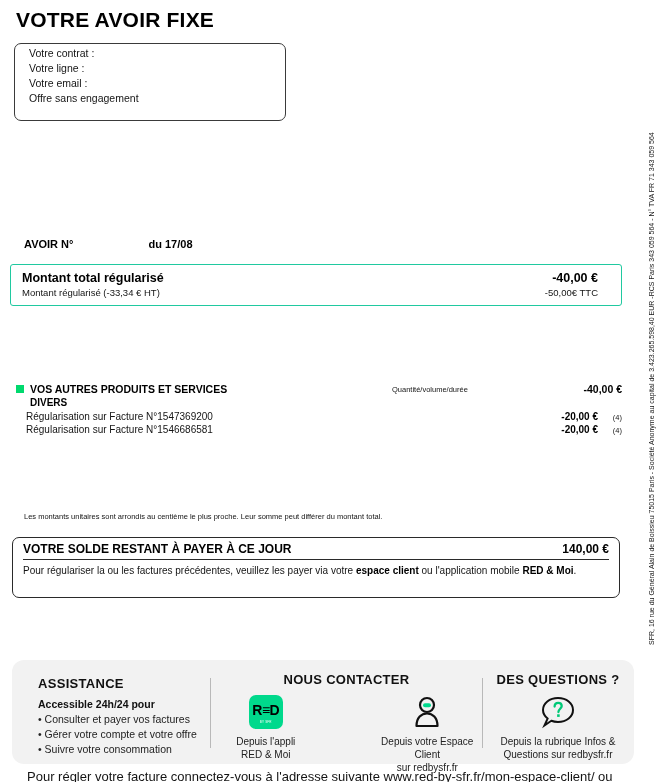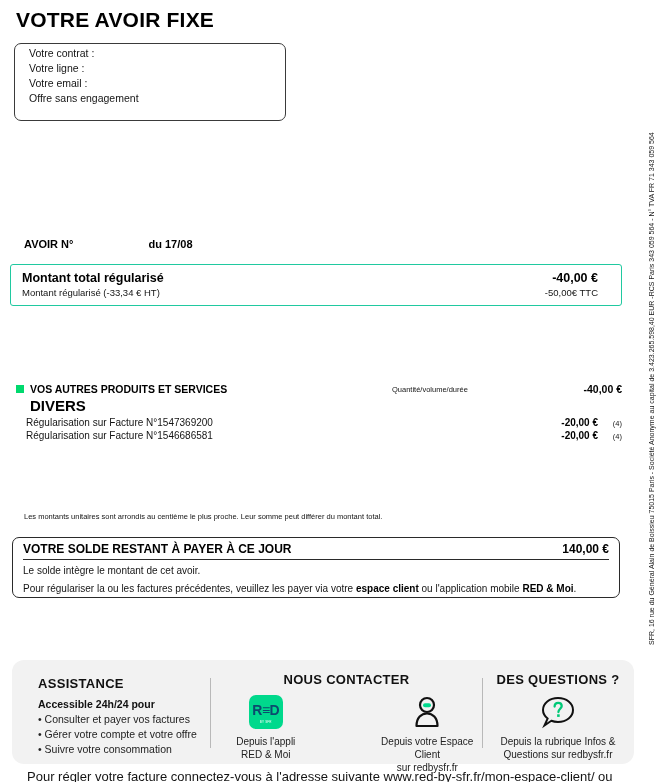--- a/index.html
+++ b/index.html
@@ -156,21 +156,21 @@
   }
   .cat-amount {
     font-size: 10.5px;
     font-weight: bold;
     color: #000;
     width: 62px;
     flex: 0 0 auto;
     text-align: right;
   }
   .subcat {
-    font-size: 15px;
+    font-size: 10px;
     font-weight: bold;
     color: #000;
     margin-left: 14px;
     margin-bottom: 3px;
   }
   .item-row {
     display: flex;
     align-items: baseline;
     margin-left: 10px;
     margin-bottom: 2px;
@@ -311,21 +311,21 @@
     border-radius: 7px;
     margin: 0 auto;
     position: relative;
   }
   .red-logo .red-txt {
     position: absolute;
     left: 0; right: 0;
     top: 7px;
     font-size: 14px;
     font-weight: bold;
-    color: #0c4a6e;
+    color: #000000;
     letter-spacing: -0.5px;
     font-family: "Liberation Sans", sans-serif;
   }
   .red-logo .red-sub {
     position: absolute;
     left: 0; right: 0;
     bottom: 5px;
     font-size: 3px;
     color: #ffffff;
     letter-spacing: 0.2px;
@@ -415,21 +415,20 @@
     </div>
   </div>
 
   <div class="rounding-note">Les montants unitaires sont arrondis au centième le plus proche. Leur somme peut différer du montant total.</div>
 
   <div class="balance-box">
     <div class="balance-head">
       <span class="b-label">VOTRE SOLDE RESTANT À PAYER À CE JOUR</span>
       <span class="b-amount">140,00 €</span>
     </div>
-    <div class="balance-line">Le solde intègre le montant de cet avoir.</div>
     <div class="balance-line"><span>Pour régulariser la ou les factures précédentes, veuillez les payer via votre </span><b>espace client</b><span> ou l'application mobile </span><b>RED &amp; Moi</b><span>.</span></div>
   </div>
 
   <div class="footer-panel">
     <div class="fdivider fdiv-1"></div>
     <div class="fdivider fdiv-2"></div>
 
     <div class="fcol fcol-1">
       <div class="f-title">ASSISTANCE</div>
       <div class="f-sub">Accessible 24h/24 pour</div>

